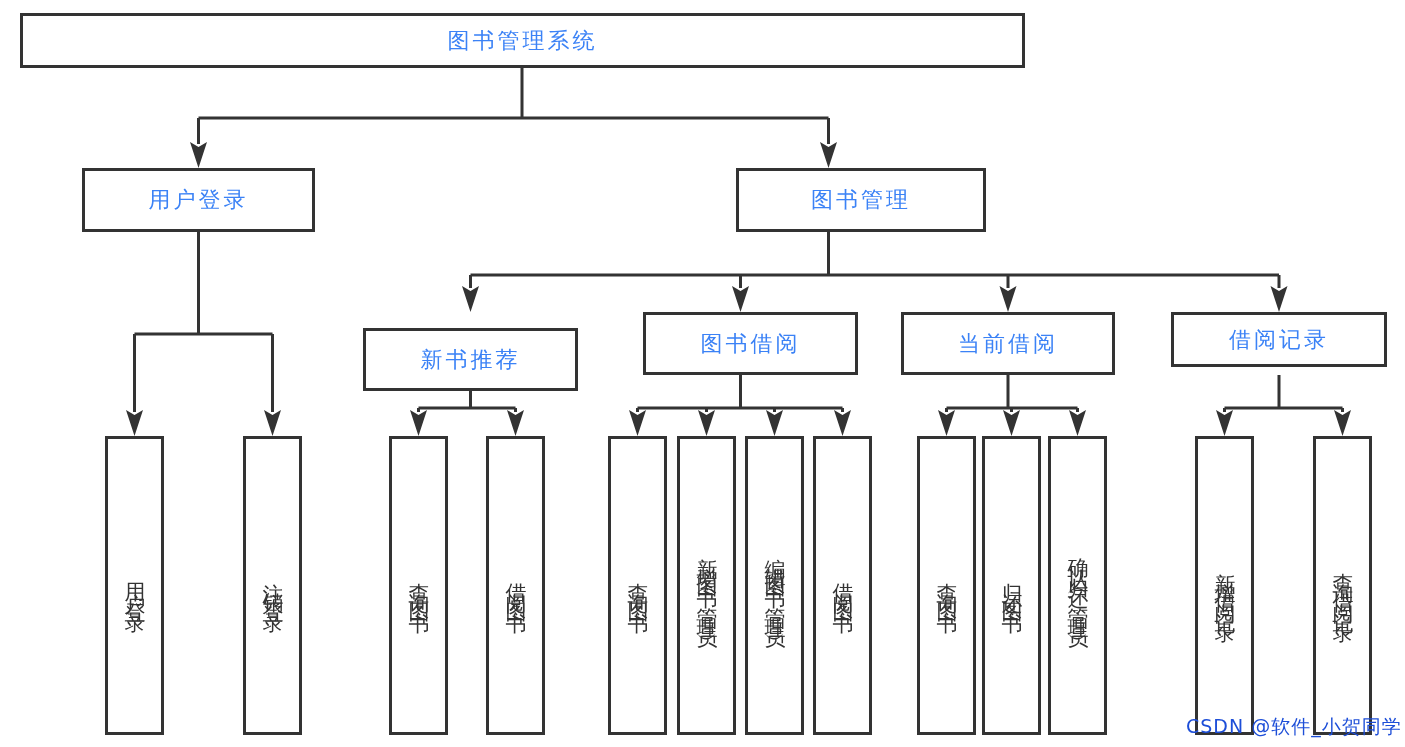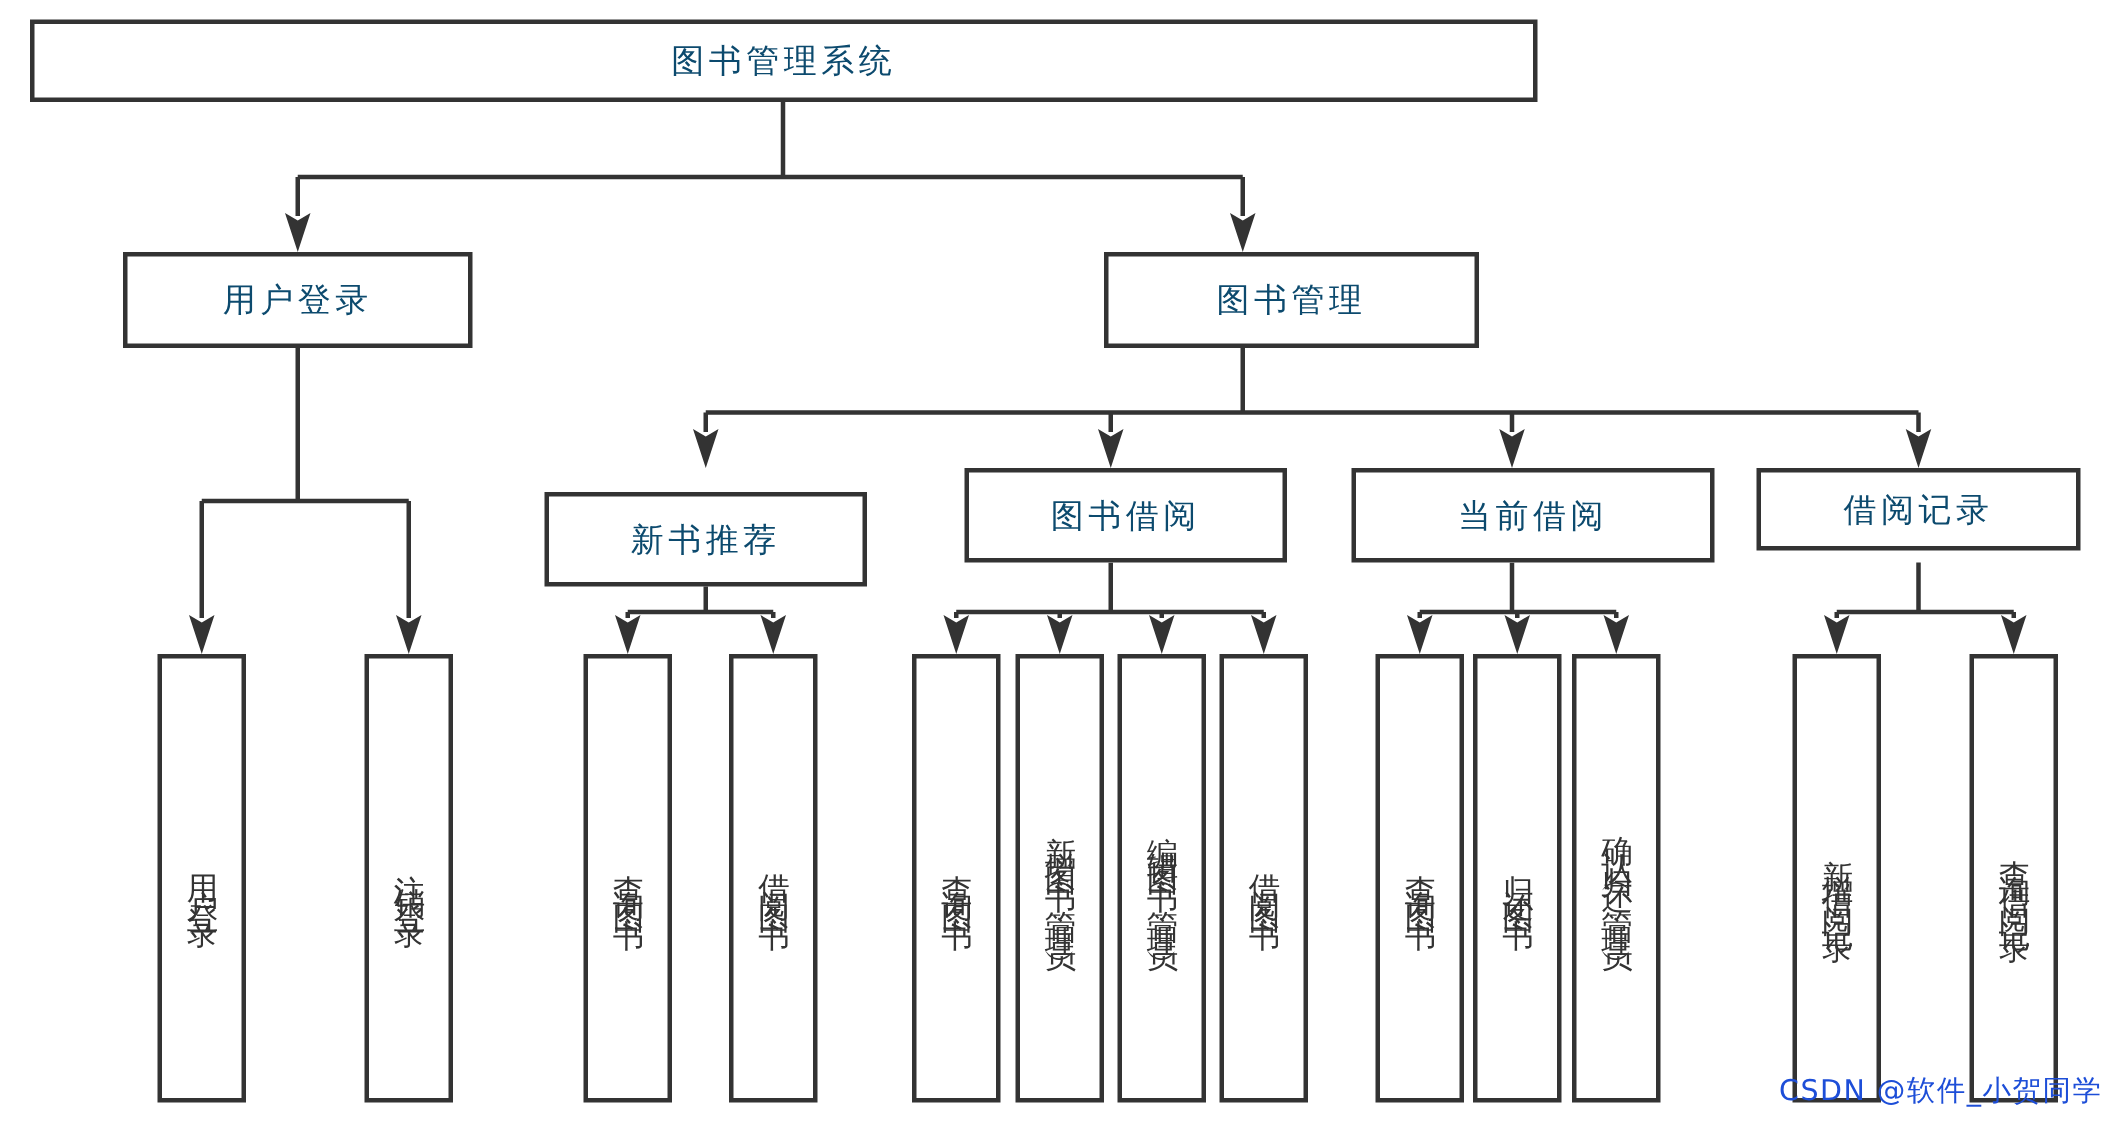--- a/index.html
+++ b/index.html
@@ -16,40 +16,40 @@
     box-sizing:border-box;
     border:3px solid #333333;
     background:#ffffff;
     display:flex;align-items:center;justify-content:center;
     color:#333333;
   }
   .hlabel{
     font-size:22px;
     letter-spacing:3px;
     white-space:nowrap;
-    color:#0c4a6e;
+    color:#3b82f6;
   }
   .vbox{
     top:436px;height:299px;width:59px;
   }
   .vlabel{
     writing-mode:vertical-rl;
     text-orientation:mixed;
     font-size:21px;
     letter-spacing:10px;
     line-height:1;
     color:#333333;
     white-space:nowrap;
   }
   .root{left:20px;top:13px;width:1005px;height:55px;}
   .n-user-login{left:82px;top:168px;width:233px;height:64px;}
   .n-book-mgmt{left:736px;top:168px;width:250px;height:64px;}
   .n-newbook{left:363px;top:328px;width:215px;height:63px;}
   .n-borrowing{left:633px;top:312px;width:215px;height:63px;margin-left:10px;}
-  .n-current{left:901px;top:312px;width:242px;height:63px;}
+  .n-current{left:901px;top:312px;width:214px;height:63px;}
   .n-records{left:1171px;top:312px;width:216px;height:55px;}
   .l-a1{left:105px;}  .l-a2{left:243px;}
   .l-b1{left:389px;}  .l-b2{left:486px;}
   .l-c1{left:608px;}  .l-c2{left:677px;}  .l-c3{left:745px;}  .l-c4{left:813px;}
   .l-d1{left:917px;}  .l-d2{left:982px;}  .l-d3{left:1048px;}
   .l-e1{left:1195px;} .l-e2{left:1313px;}
   .watermark{
     position:absolute;
     left:1186px;top:714px;
     font-size:19px;

